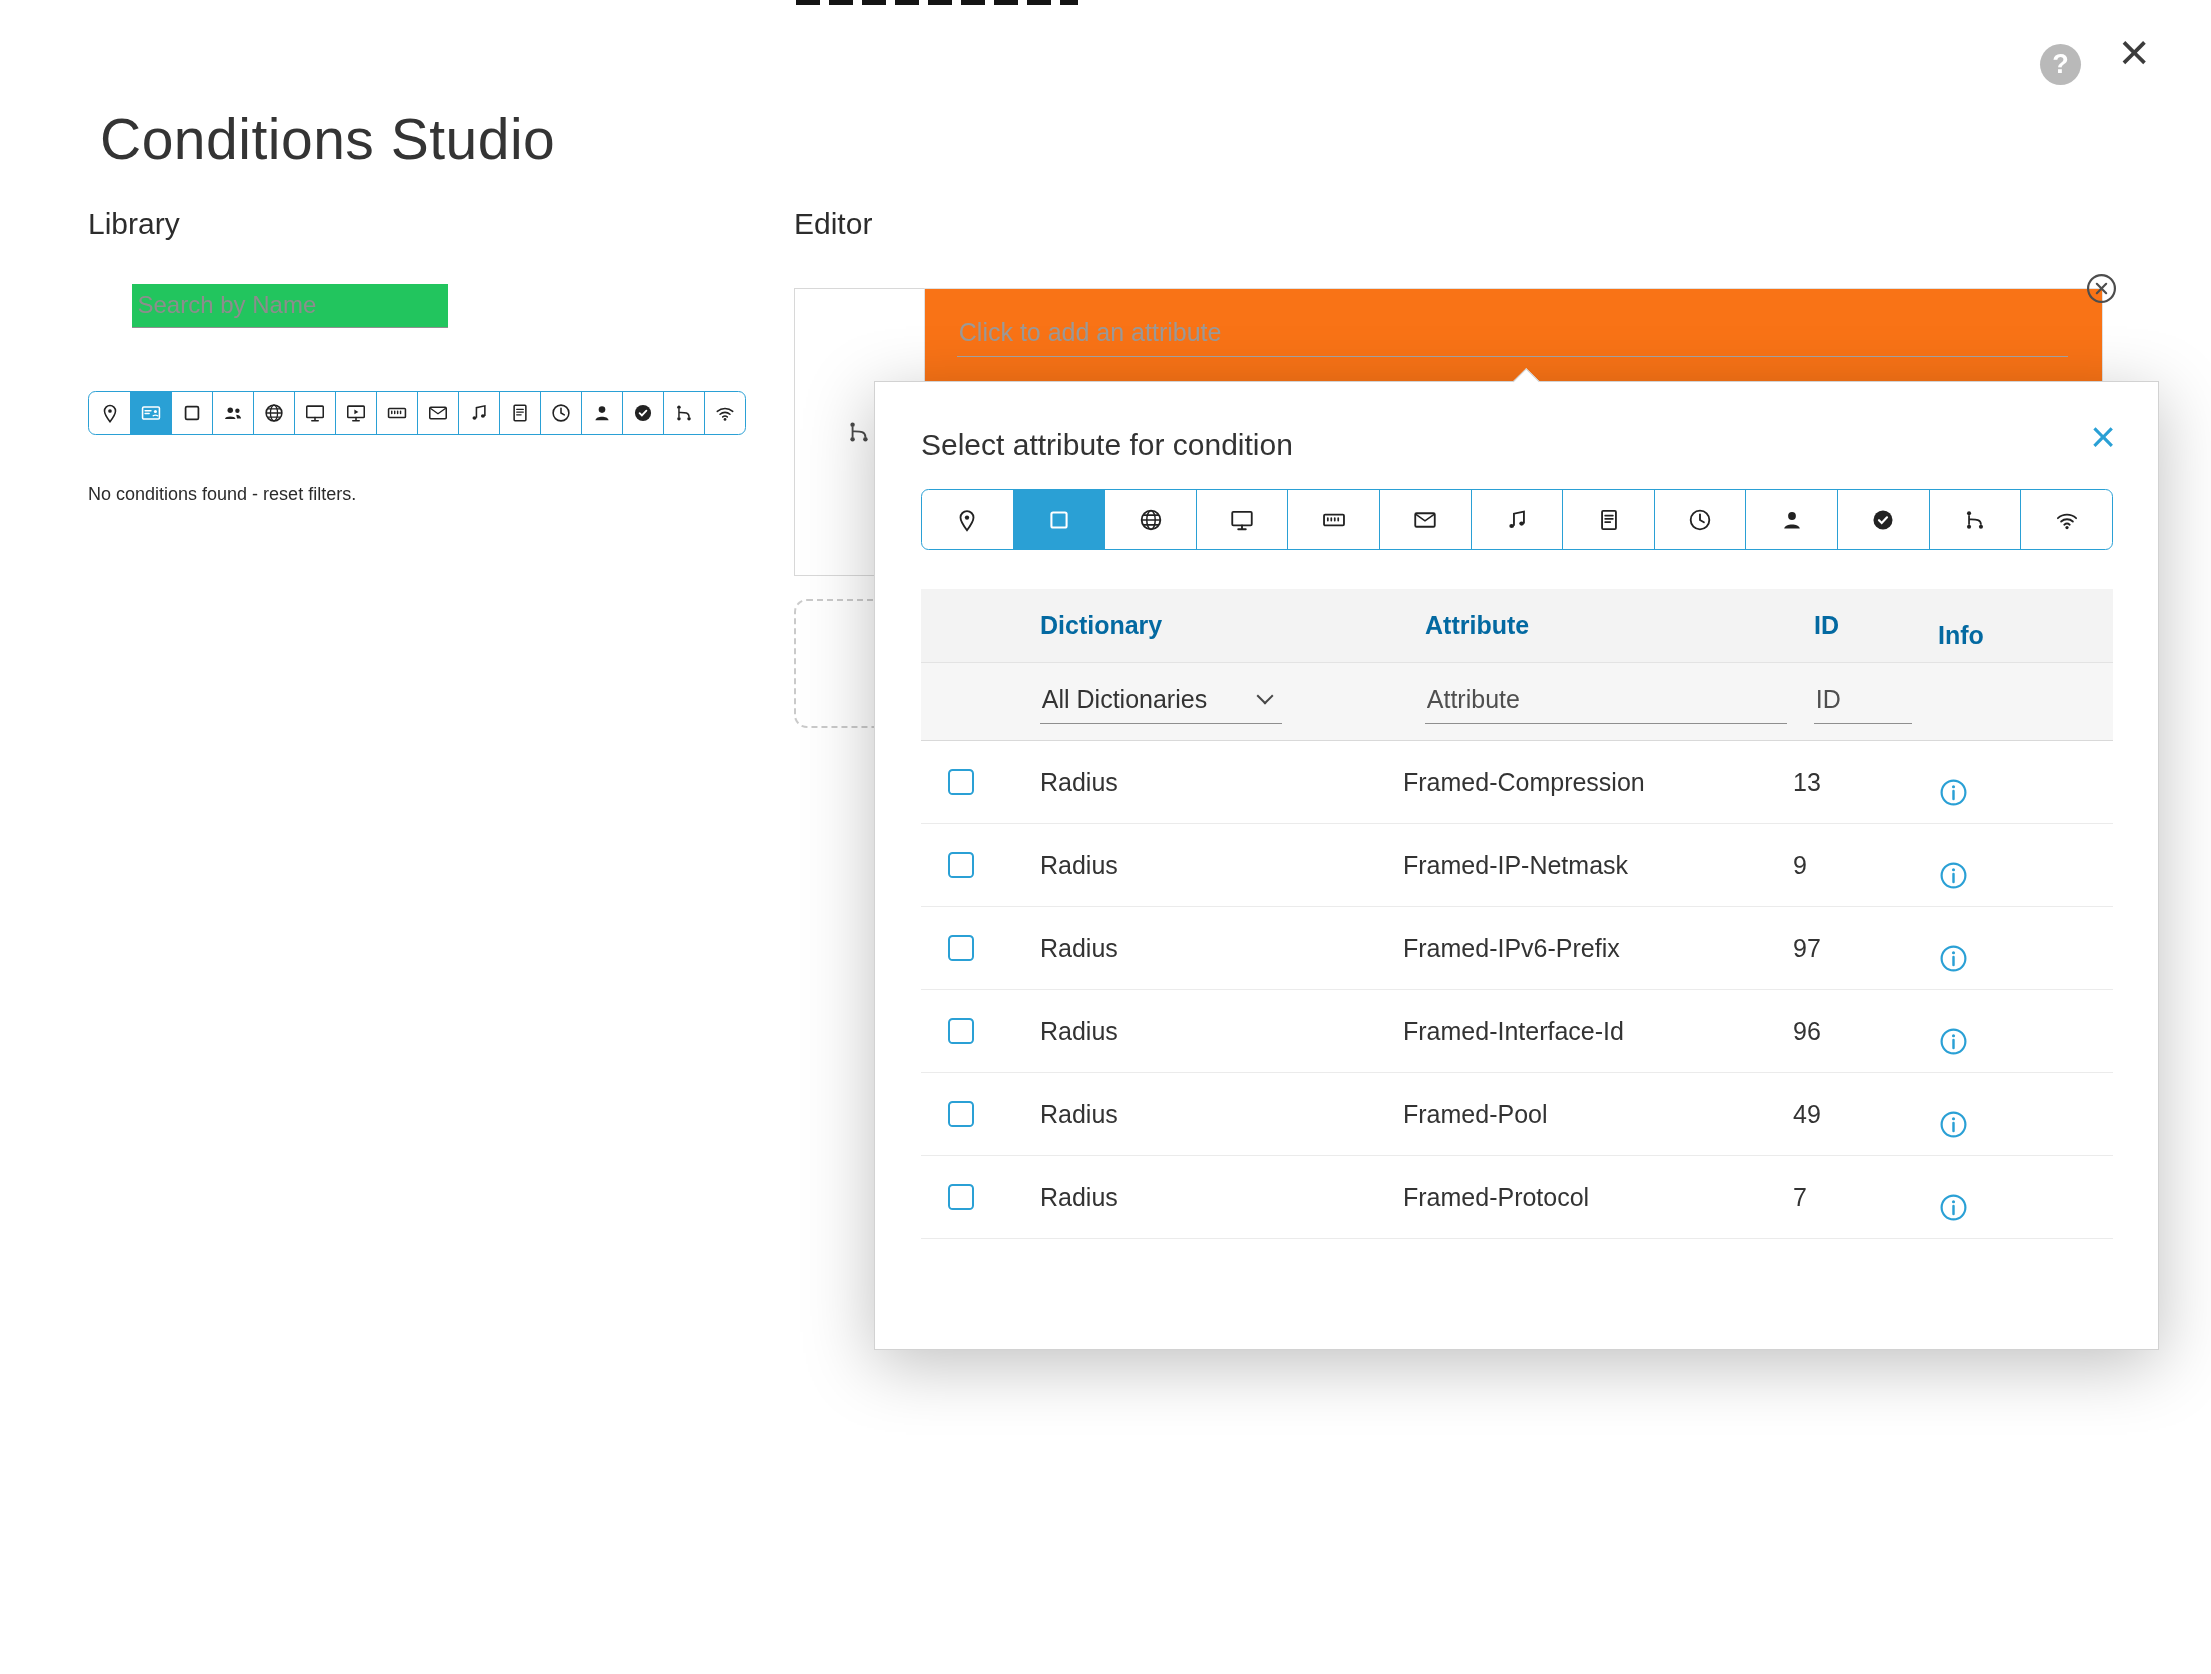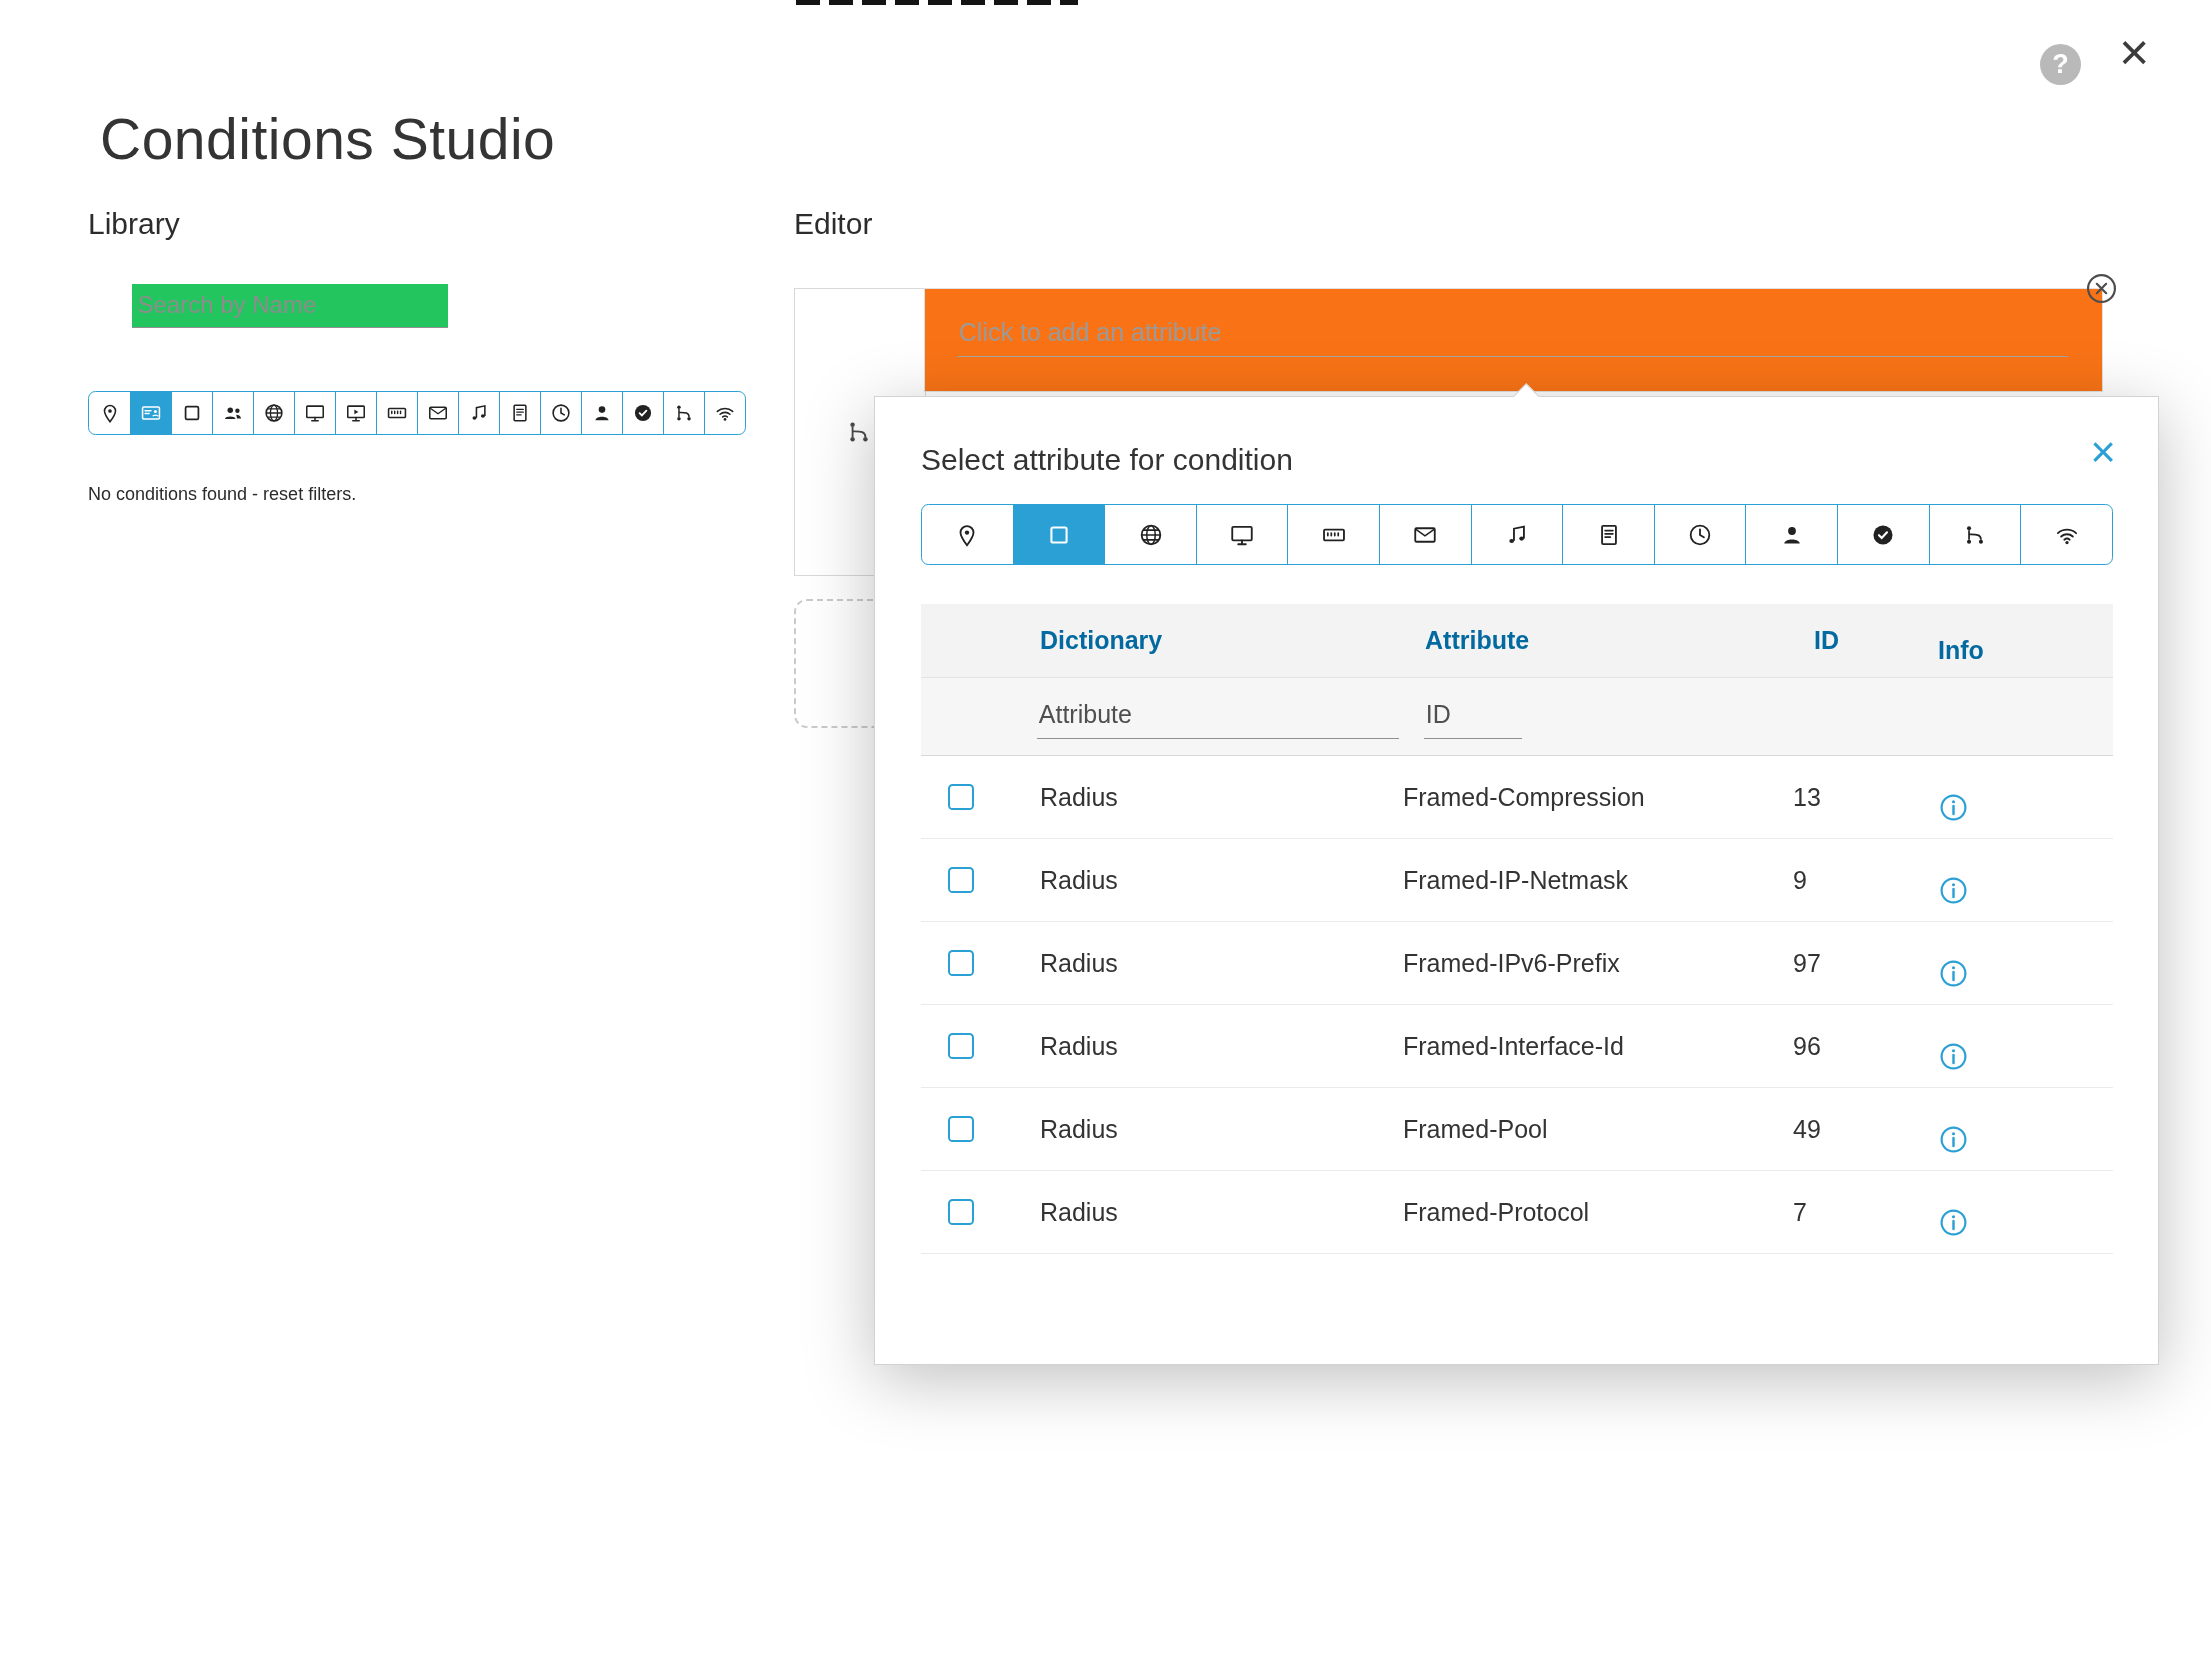--- a/index.html
+++ b/index.html
@@ -86,21 +86,21 @@
 
   .cond-close { position:absolute; left:2084px; top:271px; width:35px; height:35px; color:#4d4d4d; cursor:pointer; z-index:3; }
 
   .dashed-box {
     position:absolute; left:794px; top:599px; width:236px; height:129px;
     border:2.8px dashed #cacaca; border-radius:13px; z-index:1;
   }
 
   
   .popup {
-    position:absolute; left:874px; top:396px; width:1285px; height:969px;
+    position:absolute; left:874px; top:381px; width:1285px; height:969px;
     background:#fff; border:0.9px solid #d2d2d2;
     box-shadow:0 14.8px 65px rgba(0,0,0,.25); z-index:20;
   }
   .caret {
     position:absolute; top:-10px; left:642px; width:18.5px; height:18.5px;
     background:#fff; border-left:0.9px solid #cfcfcf; border-top:0.9px solid #cfcfcf;
     transform:rotate(45deg);
   }
   .popup-title { position:absolute; left:46px; top:46px; font-size:30px; color:#333; }
   .popup-close {
@@ -434,20 +434,26 @@
         <div class="c-check"></div>
         <div class="c-dict">Dictionary</div>
         <div class="c-attr">Attribute</div>
         <div class="c-id">ID</div>
         <div class="c-info">Info</div>
         <div class="c-spare"></div>
       </div>
 
       <div class="tfilter">
         <div class="c-check"></div>
+        <div class="c-dict">
+          <div class="dd">
+            <span>All Dictionaries</span>
+            <span class="chev"></span>
+          </div>
+        </div>
         <div class="c-attr">
           <input class="uinput" type="text" placeholder="Attribute" style="">
         </div>
         <div class="c-id">
           <input class="uinput" type="text" placeholder="ID" style="">
         </div>
         <div class="c-info"></div>
         <div class="c-spare"></div>
       </div>
 

